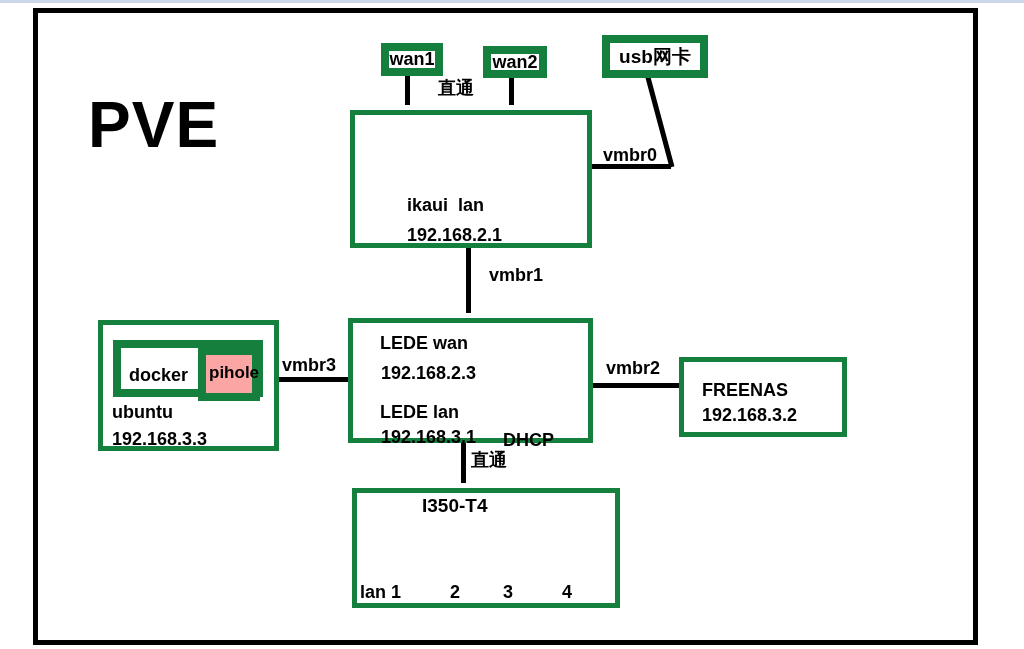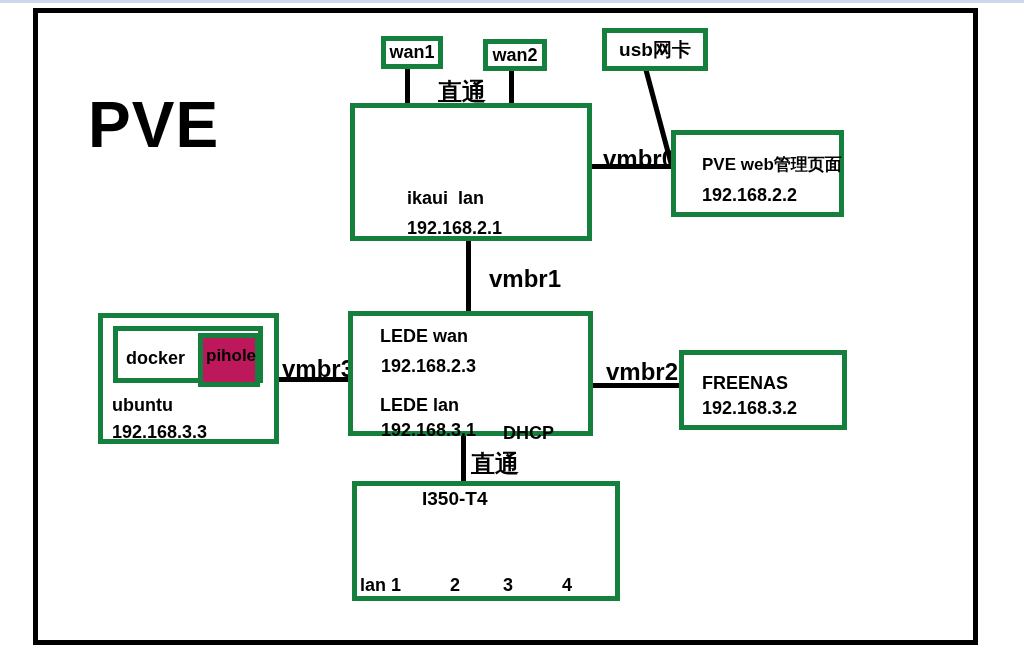--- a/index.html
+++ b/index.html
@@ -5,26 +5,26 @@
   * { margin:0; padding:0; box-sizing:border-box; }
   body { background:#ffffff; }
   .canvas {
     position:relative; width:1024px; height:649px; background:#ffffff;
     font-family:"Liberation Sans", sans-serif; font-weight:bold; color:#000;
     overflow:hidden;
   }
   .top-edge { position:absolute; left:0; top:0; width:1024px; height:3px; background:#ccd7e9; }
   .frame { position:absolute; left:33px; top:8px; width:945px; height:637px; border:5px solid #000; background:transparent; }
   .pve-title { position:absolute; left:88px; top:88px; font-size:64px; font-weight:700; letter-spacing:1px; }
-  .node { position:absolute; border:5px solid #15803d; background:#ffffff; }
+  .node { position:absolute; border:8px solid #15803d; background:#ffffff;margin-top:7px; }
   .node.thick { border-width:5px; }
   .ctr { display:flex; align-items:center; justify-content:center; }
   .abs { position:absolute; }
   .hline, .vline { position:absolute; background:#000; }
-  .lbl { position:absolute; font-size:24px; font-weight:bold; white-space:pre; }
+  .lbl { position:absolute; font-size:18px; font-weight:bold; white-space:pre; }
   .t17 { font-size:17px; } .t18 { font-size:18px; } .t19 { font-size:19px; }
   .pre { white-space:pre; }
   .overlay { position:absolute; left:0; top:0; pointer-events:none; }
 </style>
 </head>
 <body>
 
 <div class="canvas">
 
   <div class="top-edge"></div>
@@ -62,38 +62,34 @@
 
   <div class="node ctr" style="left:602px; top:28px; width:106px; height:43px;">
     <span class="t19">usb网卡</span>
   </div>
 
   <div class="node thick" style="left:350px; top:103px; width:242px; height:138px;padding-left:25px;">
     <span class="abs t18 pre" style="left:52px; top:80px;">ikaui  lan</span>
     <span class="abs t18" style="left:52px; top:110px;">192.168.2.1</span>
   </div>
 
-  <div class="node thick" style="left:671px; top:130px; width:173px; height:87px;">
-    <span class="abs t17" style="left:26px; top:18px; white-space:nowrap;">PVE web管理页面</span>
-    <span class="abs t18" style="left:26px; top:50px;">192.168.2.2</span>
-  </div>
 
   <div class="node thick" style="left:348px; top:311px; width:245px; height:125px;">
     <span class="abs t18" style="left:27px; top:10px;">LEDE wan</span>
     <span class="abs t18" style="left:28px; top:40px;">192.168.2.3</span>
     <span class="abs t18" style="left:27px; top:79px;text-align:right;">LEDE lan</span>
     <span class="abs t18" style="left:28px; top:104px;">192.168.3.1</span>
     <span class="abs t18" style="left:150px; top:107px;">DHCP</span>
   </div>
 
   <div class="node thick" style="left:98px; top:313px; width:181px; height:131px;">
     <div class="node" style="left:10px; top:8px; width:150px; height:57px;">
       <span class="abs t18" style="left:8px; top:17px;">docker</span>
     </div>
-    <div class="node" style="left:95px; top:15px; width:62px; height:54px; background:#be185d;">
+    <div class="node" style="left:95px; top:15px; width:62px; height:54px; background:#fca5a5;">
       <span class="abs t17" style="left:3px; top:8px;">pihole</span>
     </div>
     <span class="abs t18" style="left:9px; top:77px;">ubuntu</span>
     <span class="abs t18" style="left:9px; top:104px;">192.168.3.3</span>
   </div>
 
   <div class="node thick" style="left:679px; top:350px; width:168px; height:80px;">
     <span class="abs t18" style="left:18px; top:18px;">FREENAS</span>
     <span class="abs t18" style="left:18px; top:43px;">192.168.3.2</span>
   </div>

